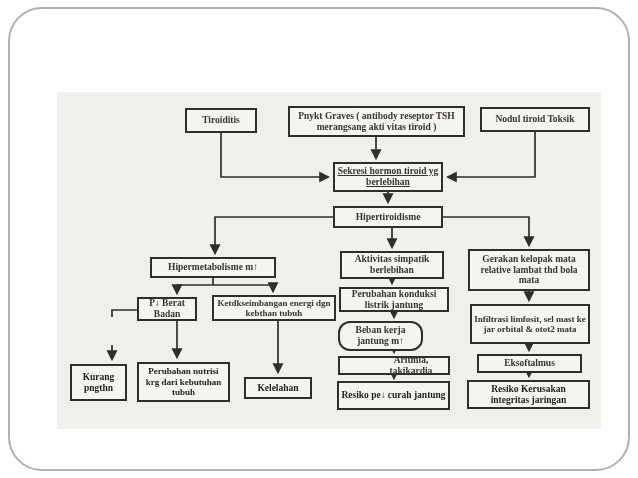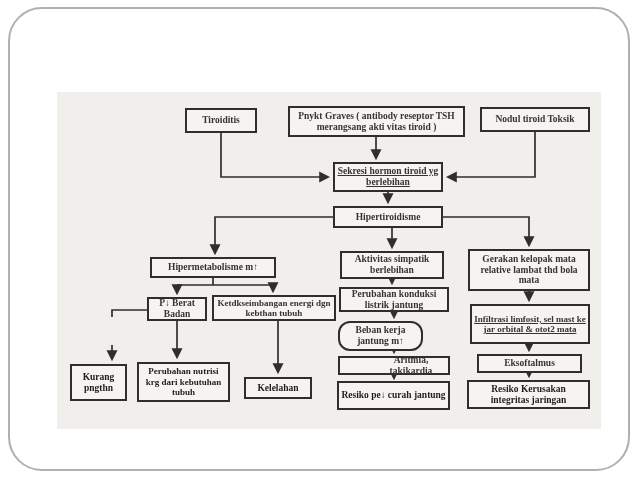--- a/index.html
+++ b/index.html
@@ -16,26 +16,26 @@
         line-height:1.15;padding:1px 2px;}
   .outcome{color:#1e1d1b;}
   .n-tiroiditis{left:185px;top:108px;width:72px;height:25px;}
   .n-graves{left:288px;top:106px;width:177px;height:31px;}
   .n-nodul{left:480px;top:107px;width:110px;height:25px;}
   .n-sekresi{left:333px;top:162px;width:110px;height:30px;text-decoration:underline;}
   .n-hipertiroidisme{left:333px;top:206px;width:110px;height:22px;}
   .n-hipermetabolisme{left:150px;top:257px;width:126px;height:21px;}
   .n-aktivitas{left:340px;top:251px;width:104px;height:28px;}
   .n-gerakan{left:468px;top:249px;width:122px;height:42px;}
-  .n-berat{left:147px;top:297px;width:60px;height:24px;}
+  .n-berat{left:137px;top:297px;width:60px;height:24px;}
   .n-ketdk{left:212px;top:295px;width:124px;height:26px;font-size:9px;}
   .n-konduksi{left:339px;top:287px;width:110px;height:25px;}
   .n-kurang-info{left:83px;top:317px;width:55px;height:27px;}
   .n-beban{left:338px;top:321px;width:85px;height:30px;border-radius:12px;}
-  .n-infiltrasi{left:470px;top:304px;width:120px;height:40px;font-size:9px;text-decoration:underline;}
+  .n-infiltrasi{left:470px;top:304px;width:120px;height:40px;font-size:9px;}
   .n-kurang-pngthn{left:70px;top:364px;width:57px;height:37px;}
   .n-nutrisi{left:137px;top:362px;width:93px;height:40px;font-size:9px;}
   .n-kelelahan{left:244px;top:377px;width:68px;height:22px;}
   .n-aritmia{left:338px;top:356px;width:112px;height:19px;padding-left:36px;}
   .n-eksoftalmus{left:477px;top:354px;width:105px;height:19px;}
   .n-resiko-curah{left:337px;top:381px;width:113px;height:29px;}
   .n-resiko-kerusakan{left:467px;top:380px;width:123px;height:29px;}
 </style>
 </head>
 <body>

